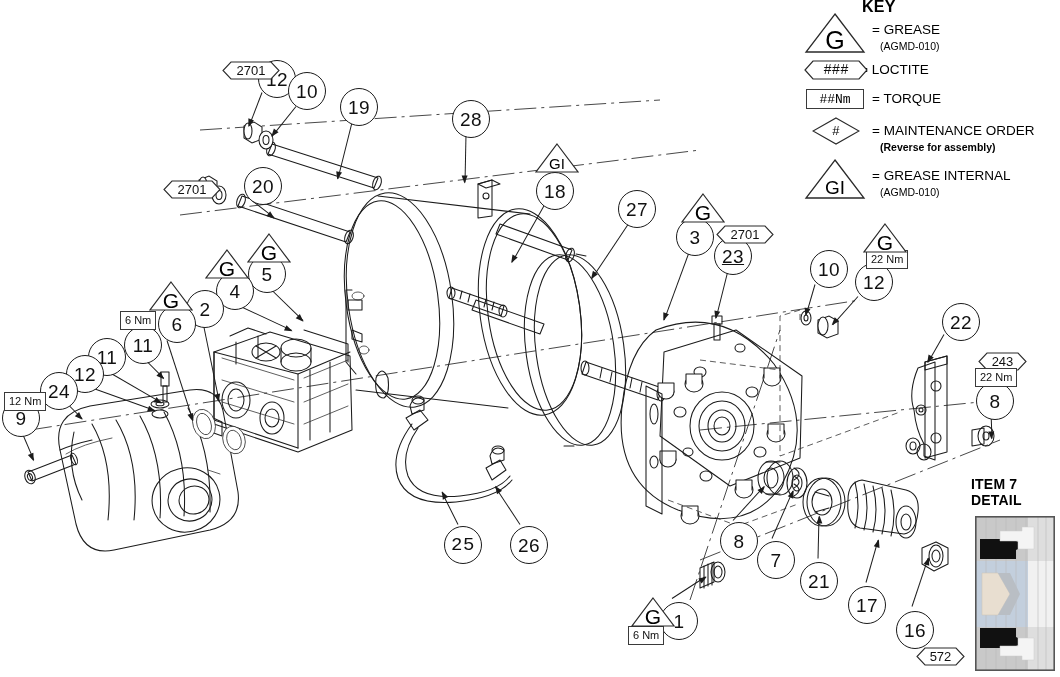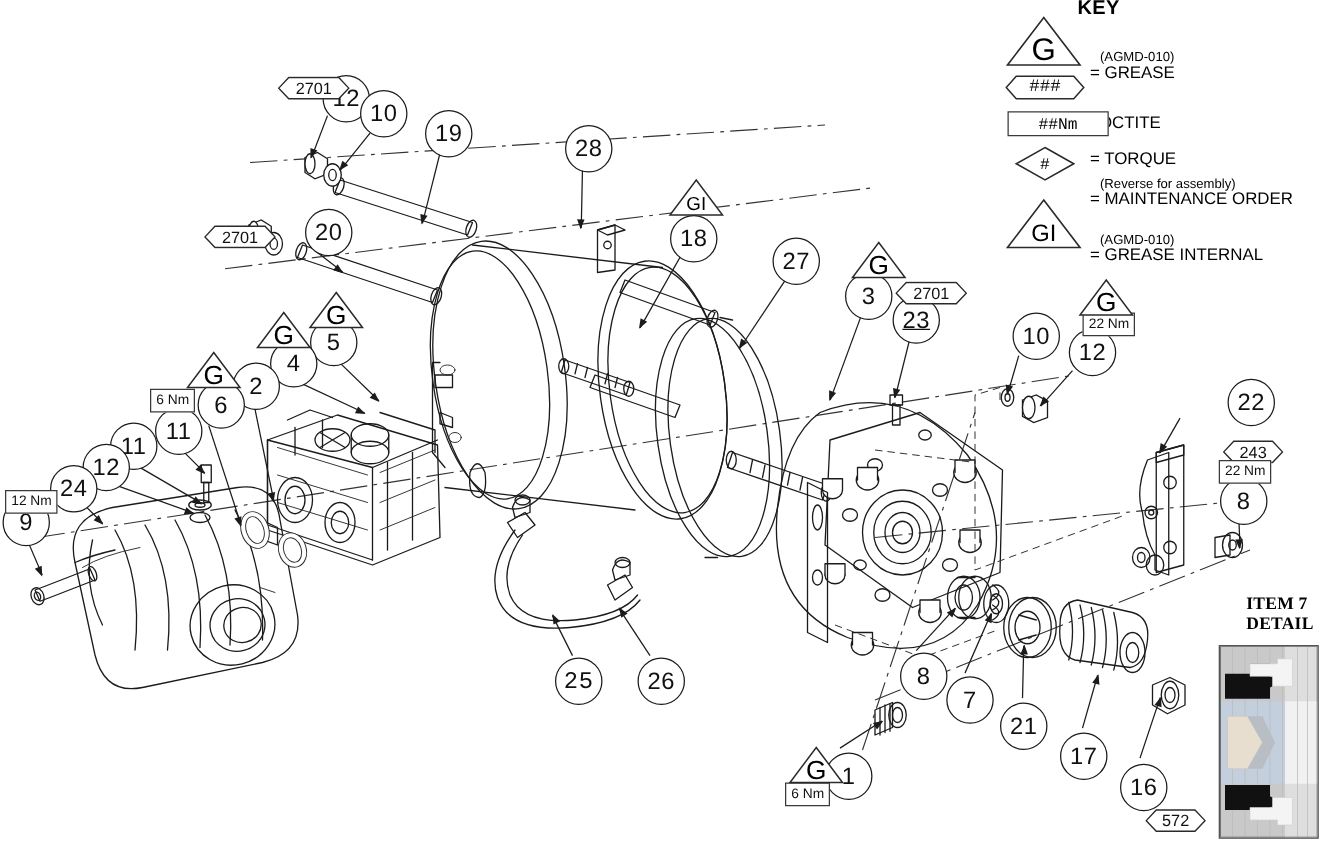--- a/index.html
+++ b/index.html
@@ -44,25 +44,25 @@
   .hexnum span{position:relative;z-index:2;}
 
   .diamond{position:absolute;z-index:42;display:flex;align-items:center;justify-content:center;font-size:13px;}
   .diamond svg{position:absolute;left:0;top:0;}
   .diamond span{position:relative;z-index:2;}
 
   
   #key{position:absolute;left:800px;top:0px;width:260px;height:205px;z-index:50;}
   #key .keytitle{position:absolute;left:62px;top:-2px;font-size:16px;font-weight:bold;letter-spacing:.3px;}
   .keyrow{position:absolute;}
-  .keyeq{position:absolute;font-size:13.5px;line-height:1.15;white-space:nowrap;margin-top:28px;}
+  .keyeq{position:absolute;font-size:13.5px;line-height:1.15;white-space:nowrap;}
   .keysub{position:absolute;font-size:10.5px;line-height:1.15;white-space:nowrap;}
 
   
-  #detail{position:absolute;left:997px;top:476px;z-index:55;font-family:Liberation Serif, serif;}
+  #detail{position:absolute;left:971px;top:476px;z-index:55;}
   #detail .dtitle{font-size:14px;font-weight:bold;line-height:1.15;letter-spacing:.2px;}
   #detailbox{position:absolute;left:975px;top:516px;width:80px;height:155px;
              border:1.5px solid #555;box-sizing:border-box;z-index:55;overflow:hidden;background:#c9c9c9;}
 
   
   #art{position:absolute;left:0;top:0;width:1060px;height:677px;z-index:10;}
   #art .ln{fill:none;stroke:#1b1b1b;stroke-width:1.05;stroke-linecap:round;stroke-linejoin:round;}
   #art .lnT{fill:none;stroke:#2a2a2a;stroke-width:.75;stroke-linecap:round;stroke-linejoin:round;}
   #art .fillw{fill:#ffffff;stroke:#1b1b1b;stroke-width:1.05;}
   #art .fillw2{fill:#ffffff;stroke:#2a2a2a;stroke-width:.75;}
@@ -353,21 +353,21 @@
       </div>
       <div class="balloon" style="left: 714px; top: 237px; width: 38px; height: 38px; text-decoration: underline;">
         <span>23</span>
       </div>
       <div class="balloon" style="left: 810px; top: 250px; width: 38px; height: 38px;">
         <span>10</span>
       </div>
       <div class="balloon" style="left: 855px; top: 263px; width: 38px; height: 38px;">
         <span>12</span>
       </div>
-      <div class="balloon" style="left: 942px; top: 303px; width: 38px; height: 38px; margin-left: 40px;">
+      <div class="balloon" style="left: 942px; top: 303px; width: 38px; height: 38px;">
         <span>22</span>
       </div>
       <div class="balloon" style="left: 976px; top: 382px; width: 38px; height: 38px;">
         <span>8</span>
       </div>
       <div class="balloon" style="left: 244px; top: 167px; width: 38px; height: 38px; text-align: right;">
         <span>20</span>
       </div>
       <div class="balloon " style="left: 248px; top: 255px; width: 38px; height: 38px;">
         <span>5</span>
@@ -553,35 +553,35 @@
       <div class="hexnum" style="left:0;top:0;width:64px;height:20px;">
         <svg width="64" height="20">
             <polygon points="9,1 55,1 63,10 55,19 9,19 1,10" fill="#fff" stroke="#2a2a2a" stroke-width="1.2"></polygon>
           </svg>
         <span style="font-size:14px;font-family:'Liberation Mono',monospace;">###</span>
       </div>
       <div class="keyeq" style="left:56px;top:2px;text-align:center;">= LOCTITE</div>
     </div>
 
     <div class="keyrow" style="left:4px;top:89px;">
-      <div style="position:absolute;left:2px;top:0;width:81px;height:20px;border:1.3px solid #3a3a3a;background:#fff;display:flex;align-items:center;justify-content:center;box-sizing:border-box;">
+      <div style="position:absolute;left:2px;top:0;width:58px;height:20px;border:1.3px solid #3a3a3a;background:#fff;display:flex;align-items:center;justify-content:center;box-sizing:border-box;">
         <span style="font-size:13px;font-family:'Liberation Mono',monospace;">##Nm</span>
       </div>
       <div class="keyeq" style="left:68px;top:2px;">= TORQUE</div>
     </div>
 
     <div class="keyrow" style="left:4px;top:117px;">
       <div class="diamond" style="left:8px;top:0;width:48px;height:28px;">
         <svg width="48" height="28">
             <polygon points="24,1 47,14 24,27 1,14" fill="#fff" stroke="#2a2a2a" stroke-width="1.2"></polygon>
           </svg>
         <span style="font-size:13px;font-family:'Liberation Mono',monospace;">#</span>
       </div>
       <div class="keyeq" style="left:68px;top:6px;">= MAINTENANCE ORDER</div>
-      <div class="keysub" style="left:76px;top:24px;">(Reverse for assembly)</div>
+      <div class="keysub" style="left:76px;top:24px;font-weight:bold;">(Reverse for assembly)</div>
     </div>
 
     <div class="keyrow" style="left:4px;top:158px;">
       <div class="trisym gi" style="left:0;top:0;width:62px;height:42px;">
         <svg width="62" height="42">
             <polygon points="31,2 60,40 2,40" fill="#fff" stroke="#2a2a2a" stroke-width="1.3"></polygon>
           </svg>
         <span style="font-size:19px;">GI</span>
       </div>
       <div class="keyeq" style="left:68px;top:10px;">= GREASE INTERNAL</div>

